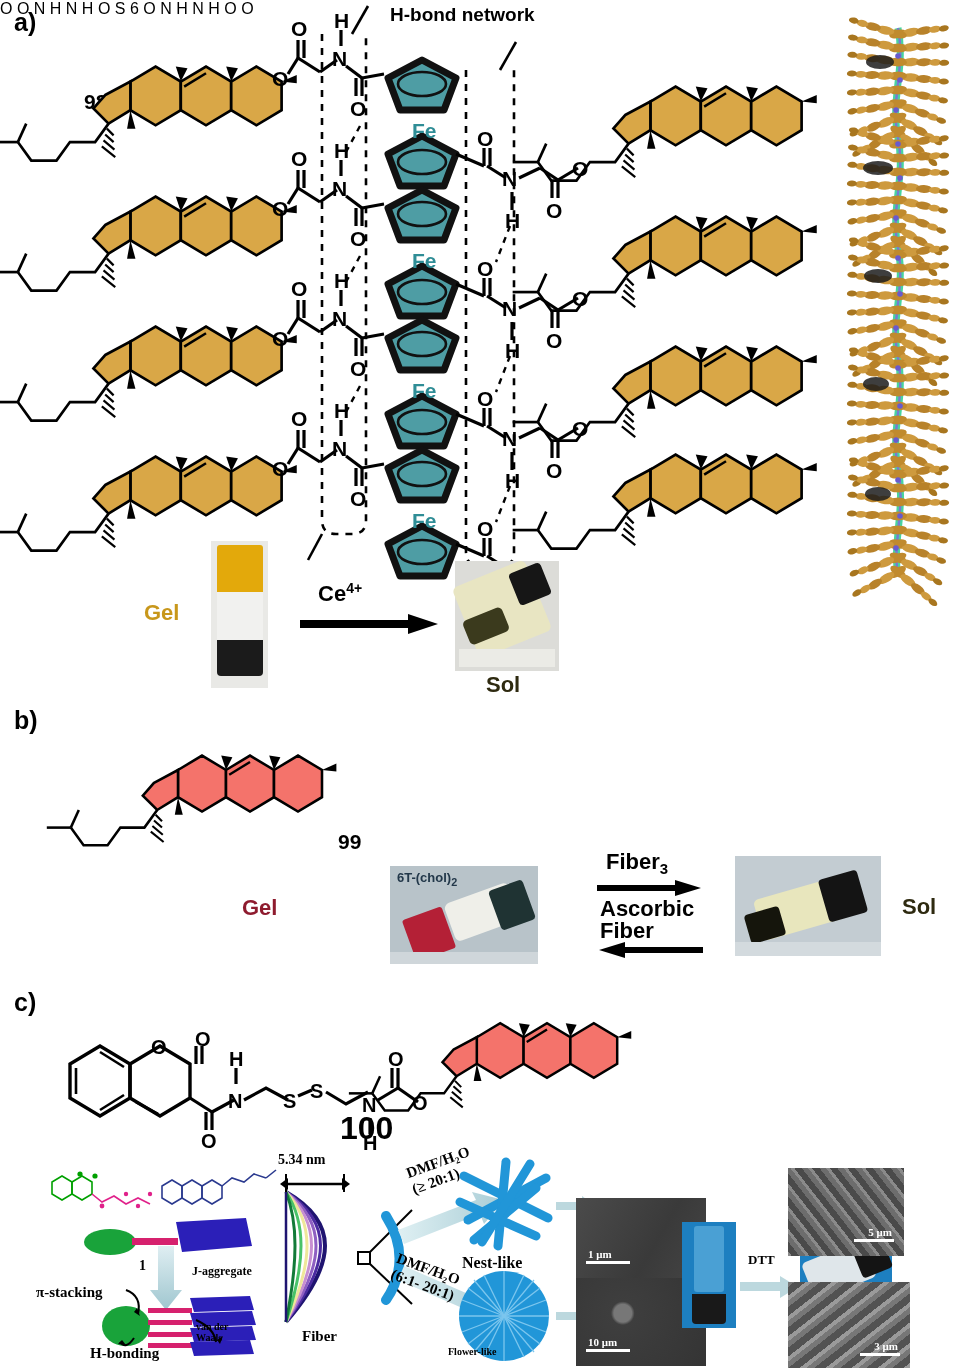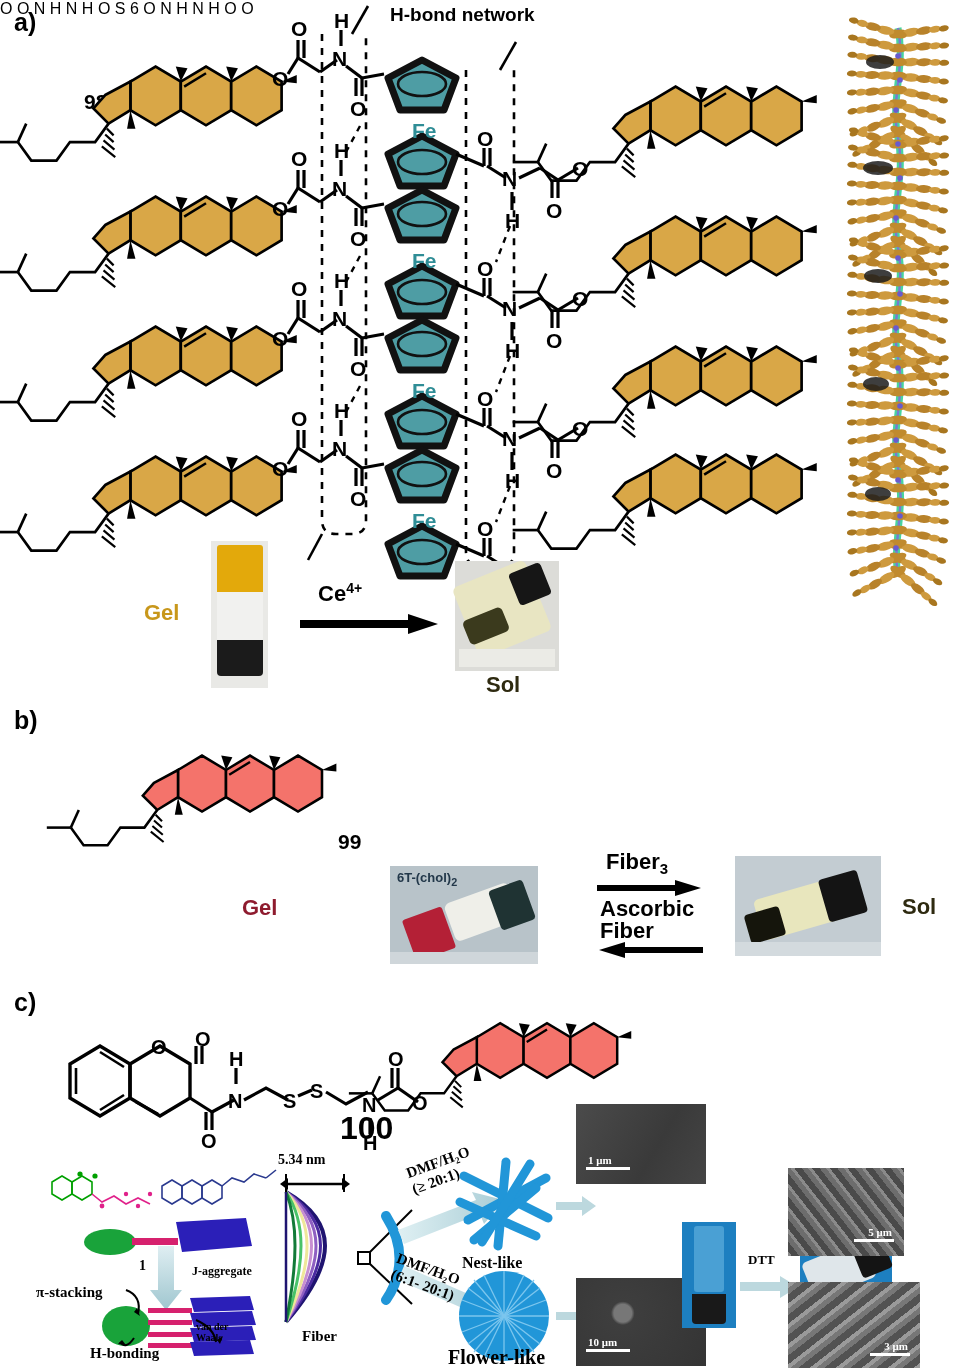--- a/index.html
+++ b/index.html
@@ -730,32 +730,32 @@
     <line x1="48" y1="48" x2="78" y2="12"></line>
       <line x1="48" y1="48" x2="90" y2="32"></line>
     <line x1="48" y1="48" x2="90" y2="64"></line>
       <line x1="48" y1="48" x2="78" y2="84"></line>
     <line x1="48" y1="48" x2="18" y2="84"></line>
       <line x1="48" y1="48" x2="6" y2="64"></line>
     <line x1="48" y1="48" x2="6" y2="32"></line>
       <line x1="48" y1="48" x2="18" y2="12"></line>
   </g>
 </svg>
-<div class="abs serif-lbl" style="left:448px;top:1346px;font-size:20px;">Flower-like</div>
+<div class="abs serif-lbl" style="left:448px;top:1346px;font-size:10px;">Flower-like</div>
 
 
 <svg class="abs" style="left:556px;top:1196px;" width="40" height="20" viewBox="0 0 40 20">
   <polygon points="0,6 26,6 26,0 40,10 26,20 26,14 0,14" fill="#bcd8de"></polygon>
 </svg>
 <svg class="abs" style="left:556px;top:1306px;" width="40" height="20" viewBox="0 0 40 20">
   <polygon points="0,6 26,6 26,0 40,10 26,20 26,14 0,14" fill="#bcd8de"></polygon>
 </svg>
 
 
-<div class="sem" style="left:576px;top:1104px;width:130px;height:80px;
+<div class="sem" style="left:576px;top:1198px;width:130px;height:80px;
      background:linear-gradient(120deg,#4b4b4b,#3a3a3a 60%,#454545);">
   <div class="scalebar" style="left:10px;bottom:14px;width:44px;"></div>
   <div class="scaletxt" style="left:12px;bottom:18px;">1 μm</div>
 </div>
 
 <div class="sem" style="left:576px;top:1278px;width:130px;height:88px;
      background:radial-gradient(circle at 36% 40%,#777 0 9%,#3e3e3e 12%,#343434);">
   <div class="scalebar" style="left:10px;bottom:14px;width:44px;"></div>
   <div class="scaletxt" style="left:12px;bottom:18px;">10 μm</div>
 </div>
@@ -780,20 +780,20 @@
               transform:rotate(-22deg);border-radius:4px;"></div>
   <div style="position:absolute;left:0;top:84px;width:92px;height:22px;background:#e7e4dc;"></div>
 </div>
 
 
 <div class="sem" style="left:788px;top:1168px;width:116px;height:88px;
      background:repeating-linear-gradient(52deg,#8a8a8a 0 3px,#4a4a4a 3px 9px,#6d6d6d 9px 14px);">
   <div class="scalebar" style="right:10px;bottom:14px;width:40px;"></div>
   <div class="scaletxt" style="right:12px;bottom:18px;">5 μm</div>
 </div>
-<div class="sem" style="left:788px;top:1282px;width:132px;height:86px;
+<div class="sem" style="left:788px;top:1282px;width:122px;height:86px;
      background:repeating-linear-gradient(-38deg,#9a9a9a 0 4px,#525252 4px 11px,#777 11px 16px);">
   <div class="scalebar" style="right:10px;bottom:12px;width:40px;"></div>
   <div class="scaletxt" style="right:12px;bottom:16px;">3 μm</div>
 </div>
 
 
 
 
 </body></html>

